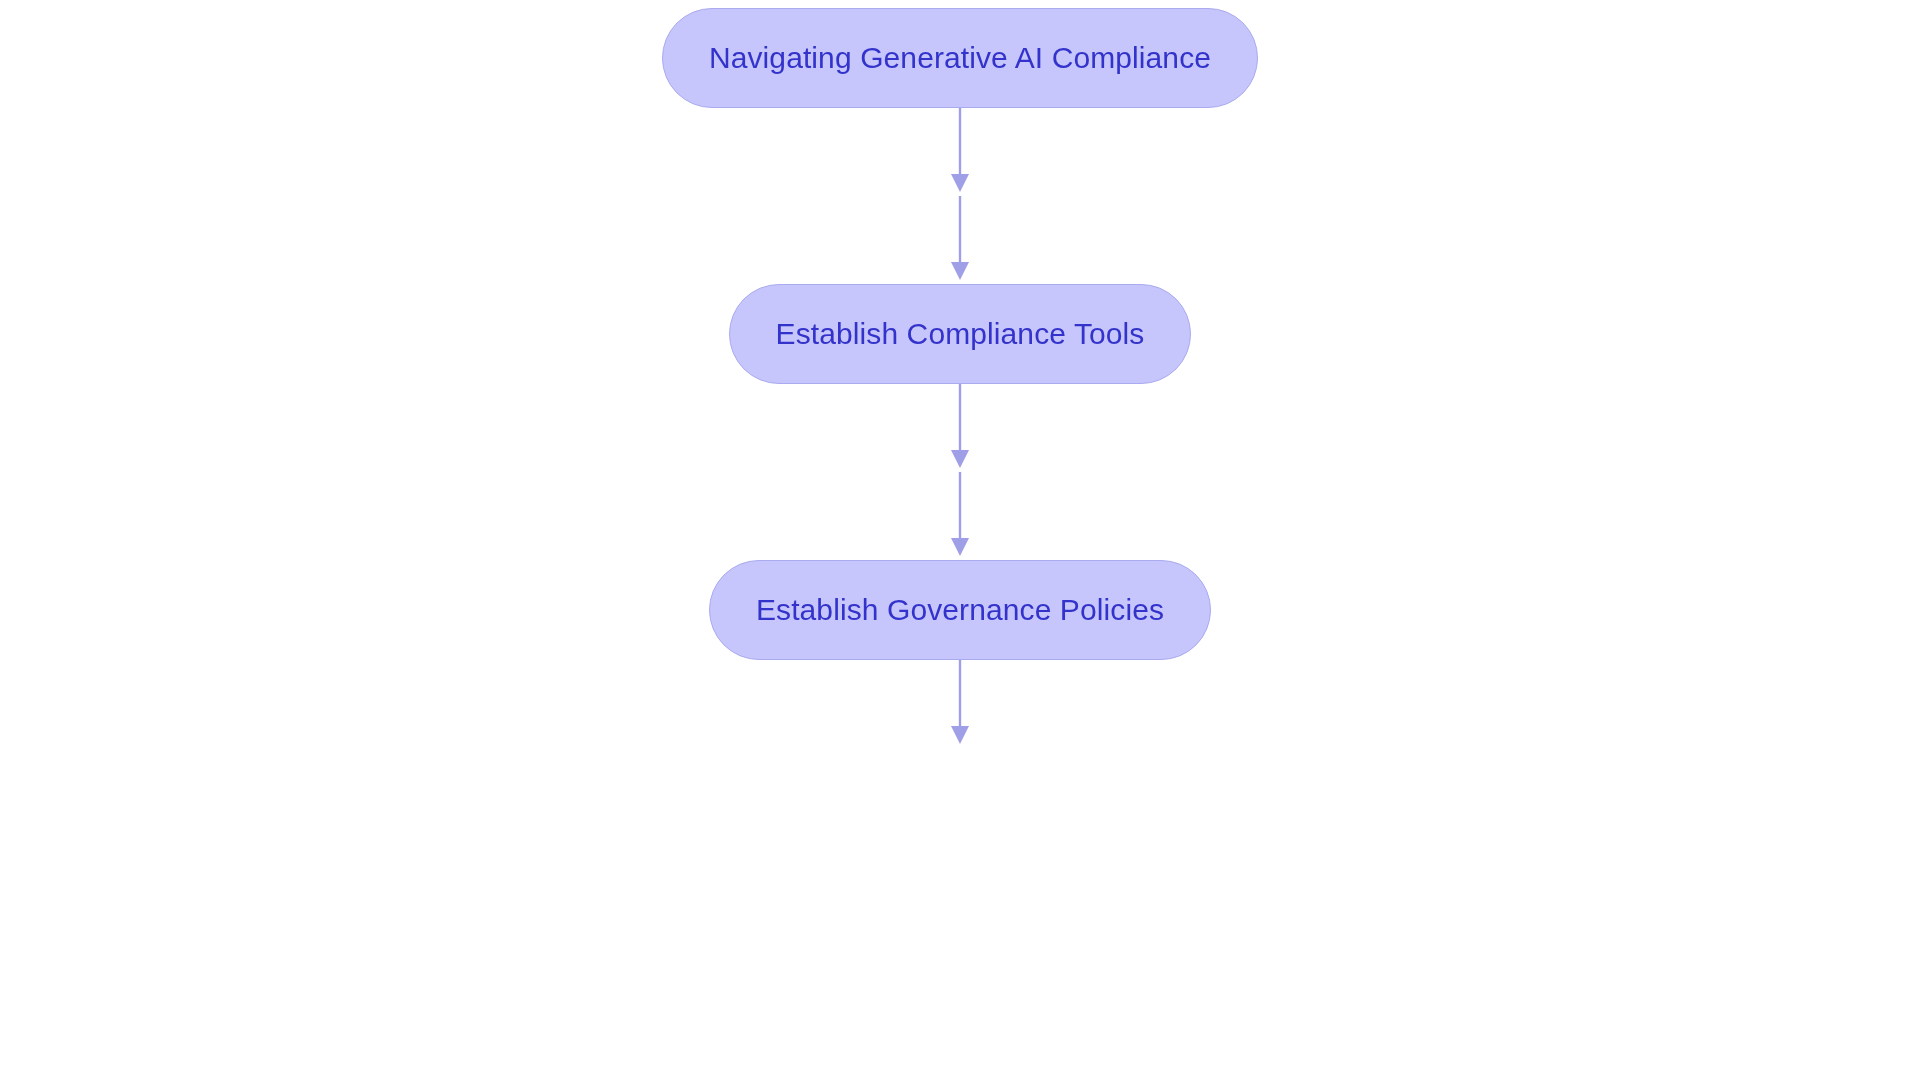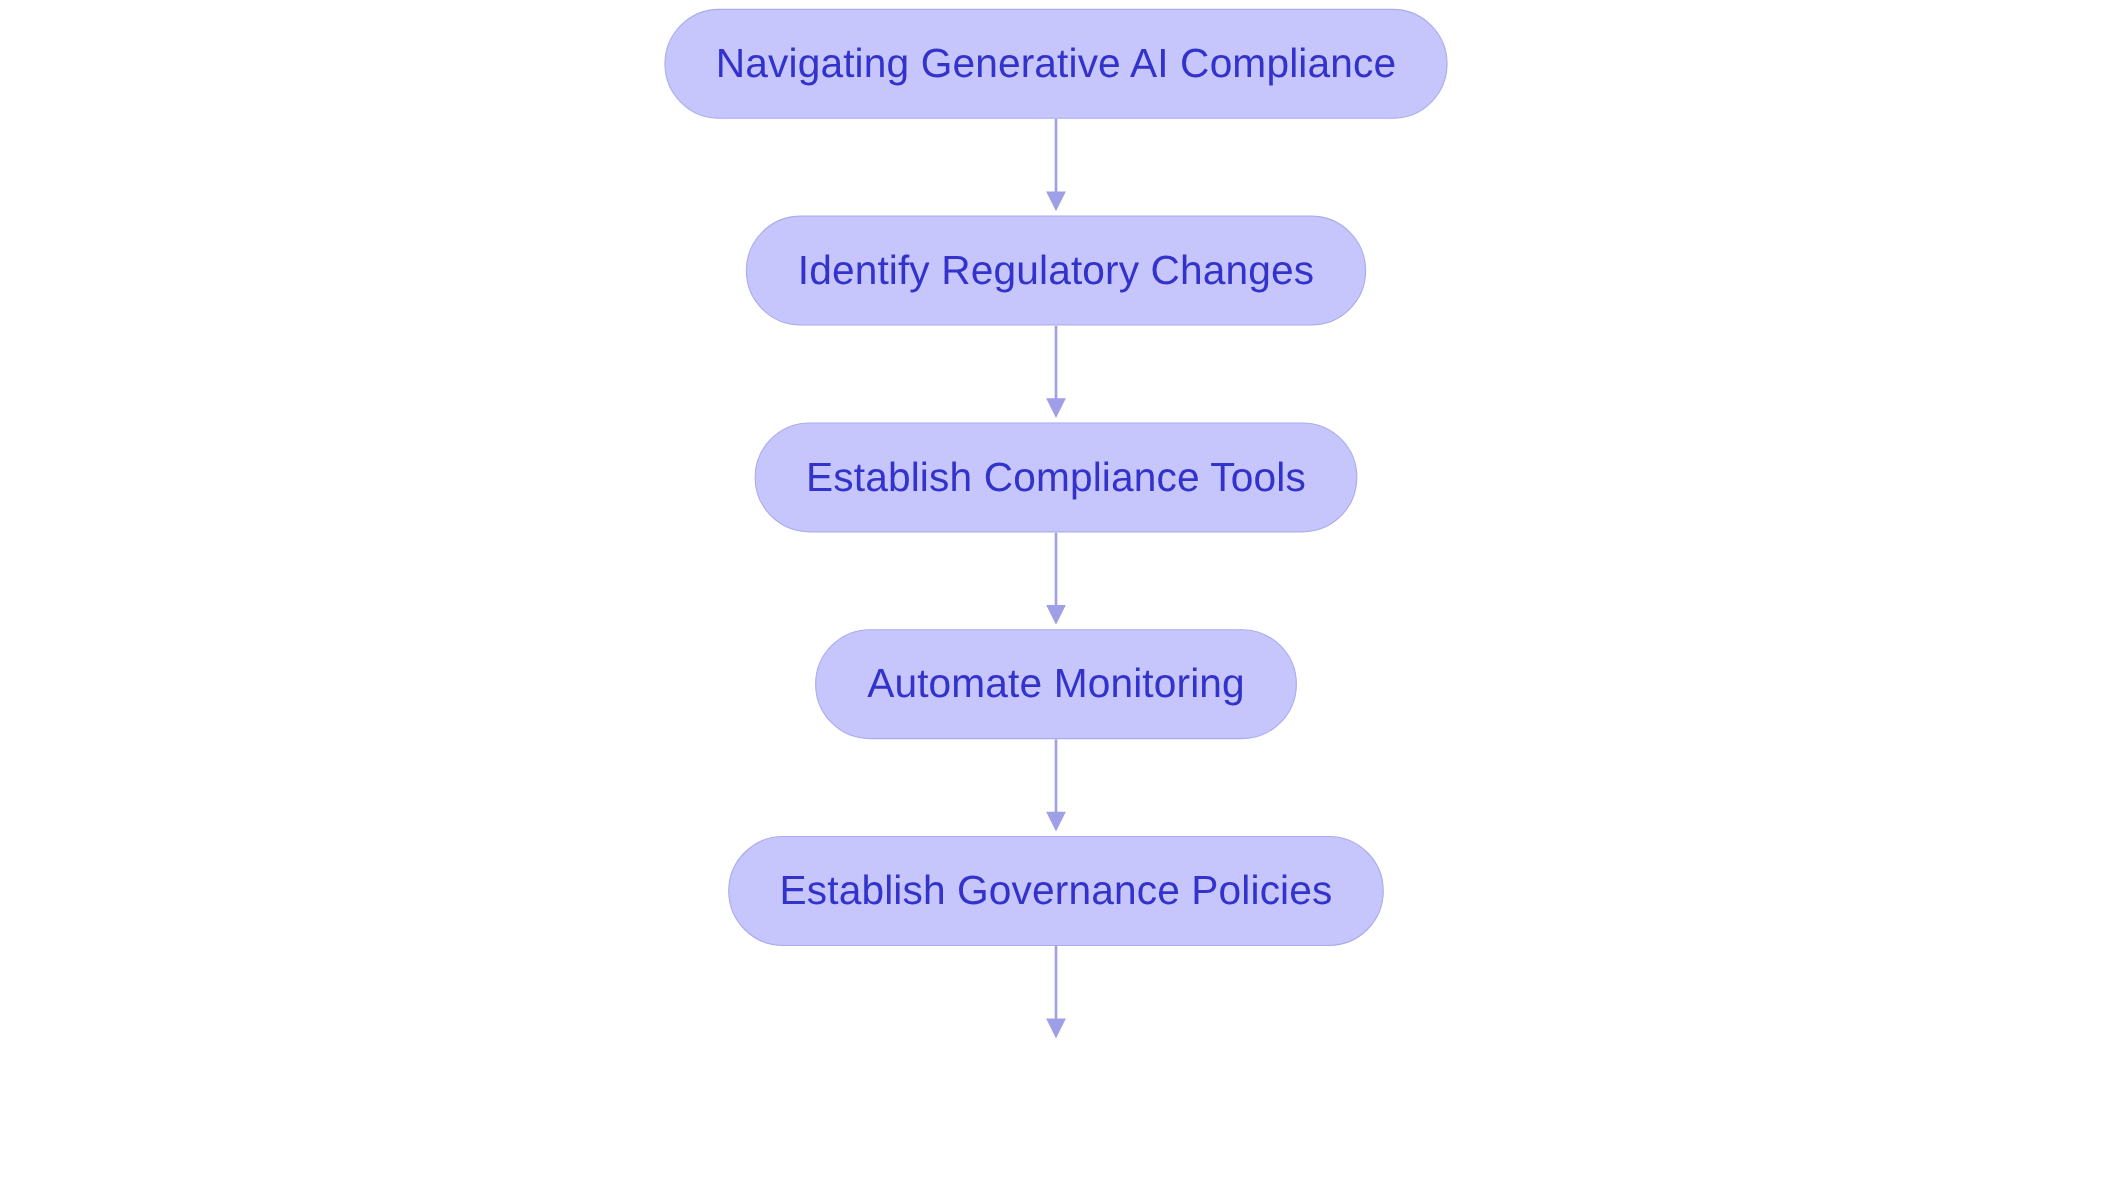--- a/index.html
+++ b/index.html
@@ -35,21 +35,21 @@
     display: flex;
     align-items: center;
     justify-content: center;
     box-sizing: border-box;
     background: #c6c6fc;
     border: 1.4px solid #aaaaf0;
     border-radius: 9999px;
     height: 100px;
     padding: 0 46px;
     color: #3333cc;
-    font-size: 37px;
+    font-size: 30px;
     font-weight: 400;
     letter-spacing: 0.1px;
     white-space: nowrap;
     font-family: "Liberation Sans", sans-serif;
   }
 
   .flow-connector {
     position: relative;
     width: 30px;
     height: 88px;
@@ -70,25 +70,20 @@
     </div>
   </div>
 
   <div class="flow-connector">
     <svg width="30" height="88" viewBox="0 0 30 88" xmlns="http://www.w3.org/2000/svg">
       <line x1="15" y1="0" x2="15" y2="70" stroke="#9f9fe8" stroke-width="2.4"></line>
       <polygon points="15,84 6,66 24,66" fill="#9f9fe8"></polygon>
     </svg>
   </div>
 
-  <div class="flow-row">
-    <div class="flow-node">
-      <span>Identify Regulatory Changes</span>
-    </div>
-  </div>
 
   <div class="flow-connector">
     <svg width="30" height="88" viewBox="0 0 30 88" xmlns="http://www.w3.org/2000/svg">
       <line x1="15" y1="0" x2="15" y2="70" stroke="#9f9fe8" stroke-width="2.4"></line>
       <polygon points="15,84 6,66 24,66" fill="#9f9fe8"></polygon>
     </svg>
   </div>
 
   <div class="flow-row">
     <div class="flow-node">
@@ -96,25 +91,20 @@
     </div>
   </div>
 
   <div class="flow-connector">
     <svg width="30" height="88" viewBox="0 0 30 88" xmlns="http://www.w3.org/2000/svg">
       <line x1="15" y1="0" x2="15" y2="70" stroke="#9f9fe8" stroke-width="2.4"></line>
       <polygon points="15,84 6,66 24,66" fill="#9f9fe8"></polygon>
     </svg>
   </div>
 
-  <div class="flow-row">
-    <div class="flow-node">
-      <span>Automate Monitoring</span>
-    </div>
-  </div>
 
   <div class="flow-connector">
     <svg width="30" height="88" viewBox="0 0 30 88" xmlns="http://www.w3.org/2000/svg">
       <line x1="15" y1="0" x2="15" y2="70" stroke="#9f9fe8" stroke-width="2.4"></line>
       <polygon points="15,84 6,66 24,66" fill="#9f9fe8"></polygon>
     </svg>
   </div>
 
   <div class="flow-row">
     <div class="flow-node">

